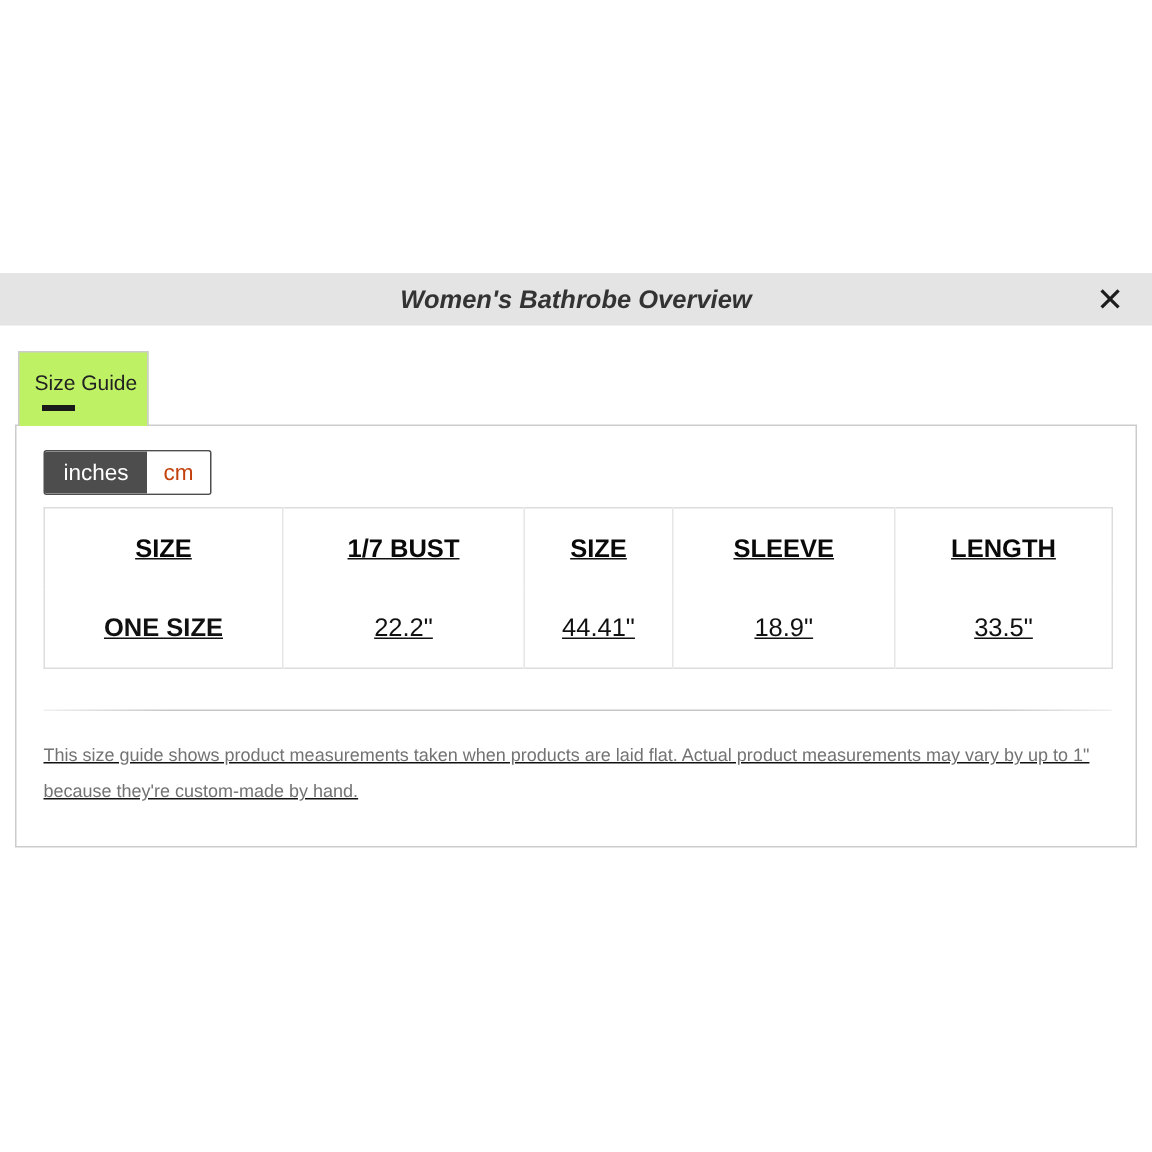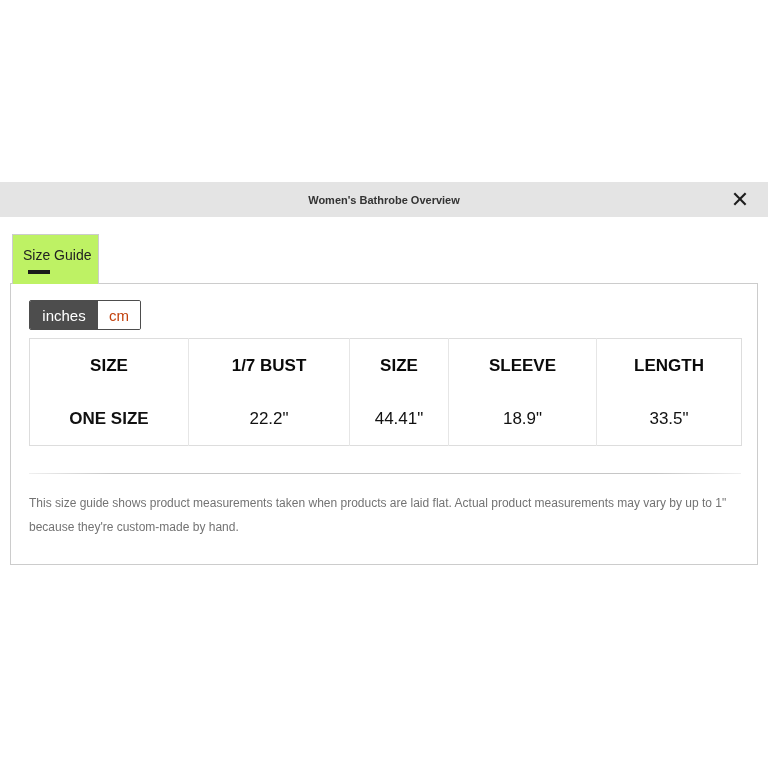--- a/index.html
+++ b/index.html
@@ -15,42 +15,42 @@
   html,body{width:768px;height:768px;background:#ffffff;
     font-family:"Liberation Sans","DejaVu Sans",sans-serif;color:var(--text);}
   body{position:relative;overflow:hidden;}
 
   
   .header-bar{
     position:absolute;left:0;top:182px;width:768px;height:35px;
     background:var(--header-bg);
     display:flex;align-items:center;justify-content:center;
   }
-  .modal-title{font-size:11px;font-weight:bold;color:var(--title-text);}
+  .modal-title{font-size:17px;font-weight:bold;color:var(--title-text);font-style:italic;}
   .close-btn{
     position:absolute;right:10px;top:0;height:35px;width:36px;
     display:flex;align-items:center;justify-content:center;
     background:transparent;border:none;cursor:pointer;
   }
   .close-btn .x-glyph{font-size:22px;line-height:1;color:#1c1c1c;font-weight:normal;}
 
   
   .tab{
     position:absolute;left:12px;top:234px;width:87px;height:50px;
     background:#bef264;border:1px solid var(--border);border-bottom:none;
     z-index:2;padding:12px 0 0 10px;cursor:pointer;
   }
   .tab-label{font-size:14px;color:#222222;white-space:nowrap;}
   .tab-indicator{width:22px;height:4px;background:#1a1a1a;margin:7px 0 0 5px;}
 
   
   .panel{
     position:absolute;left:10px;top:283px;width:748px;height:282px;
     background:#ffffff;border:1px solid var(--border);
-    padding:16px 18px 0 18px;z-index:1;
+    padding:16px 18px 0 18px;z-index:1;text-decoration:underline;
   }
 
   
   .unit-toggle{
     display:inline-flex;border:1px solid var(--accent);border-radius:2px;
     overflow:hidden;height:30px;
   }
   .unit-seg{
     display:flex;align-items:center;justify-content:center;
     font-size:15px;height:28px;cursor:pointer;background:#ffffff;color:#c2410c;

